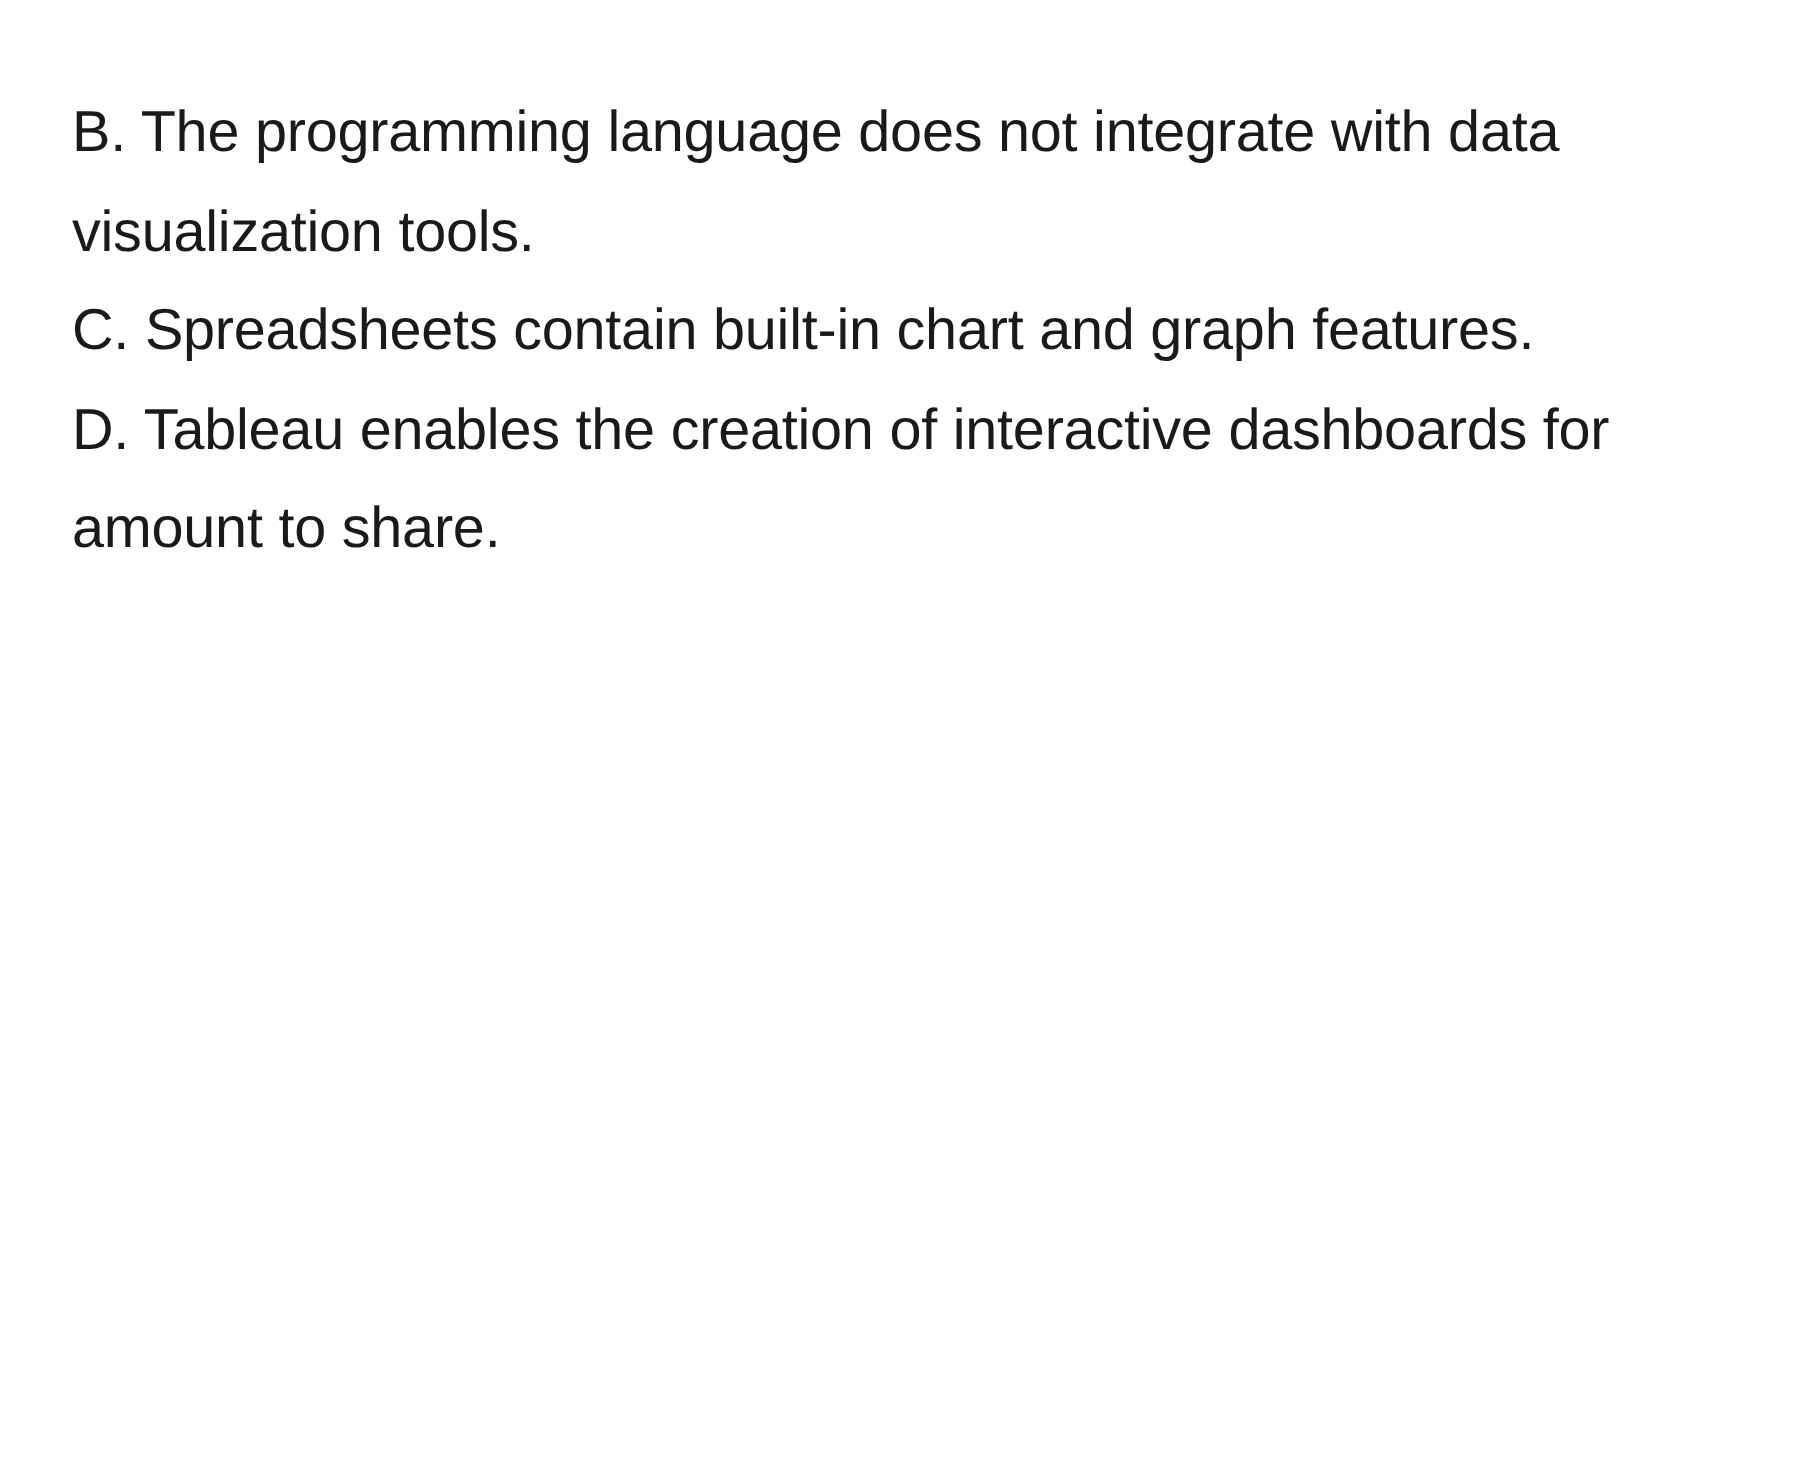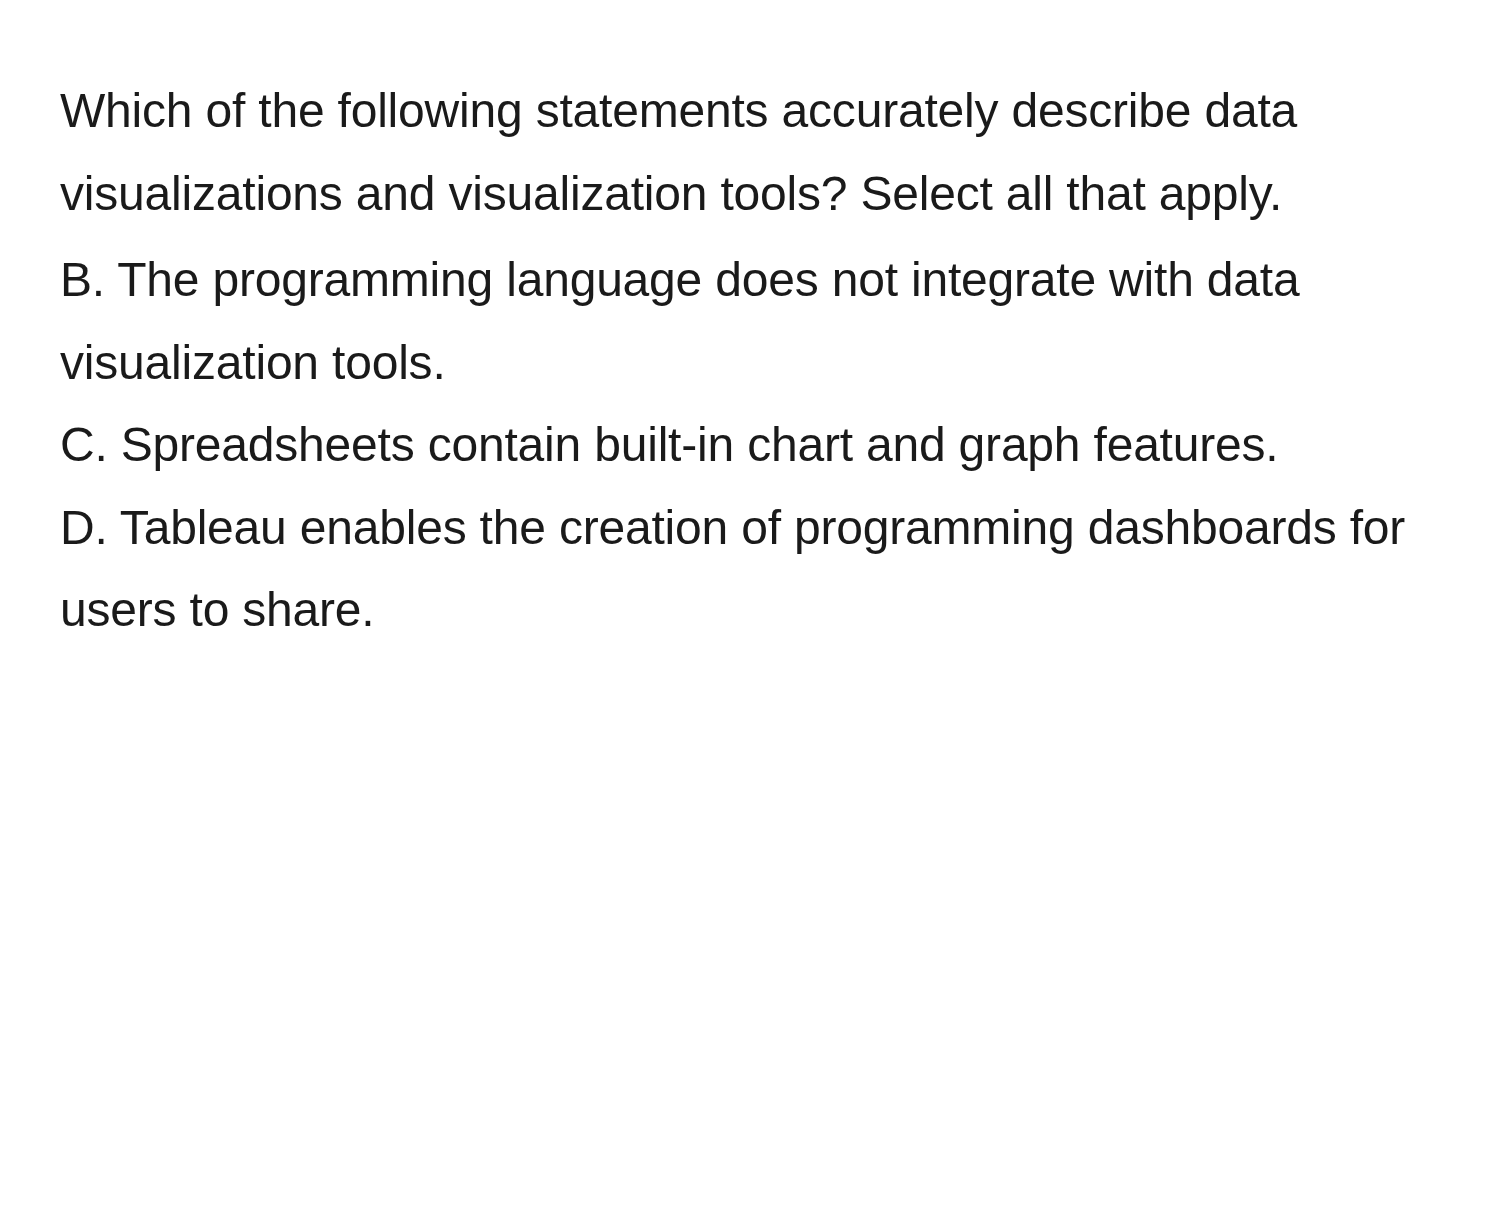--- a/index.html
+++ b/index.html
@@ -29,17 +29,16 @@
       margin-bottom: 4px;
     }
     .option {
       margin-bottom: 0;
     }
   </style>
 </head>
 <body>
 
 <div class="content">
-  <div class="paragraph question-block">Which of the following statements accurately describe data visualizations and visualization tools? Select all that apply.</div>
   <div class="paragraph option">B. The programming language does not integrate with data visualization tools.</div>
   <div class="paragraph option">C. Spreadsheets contain built-in chart and graph features.</div>
-  <div class="paragraph option">D. Tableau enables the creation of programming dashboards for users to share.</div>
+  <div class="paragraph option">D. Tableau enables the creation of interactive dashboards for amount to share.</div>
 </div>
 
 </body></html>

